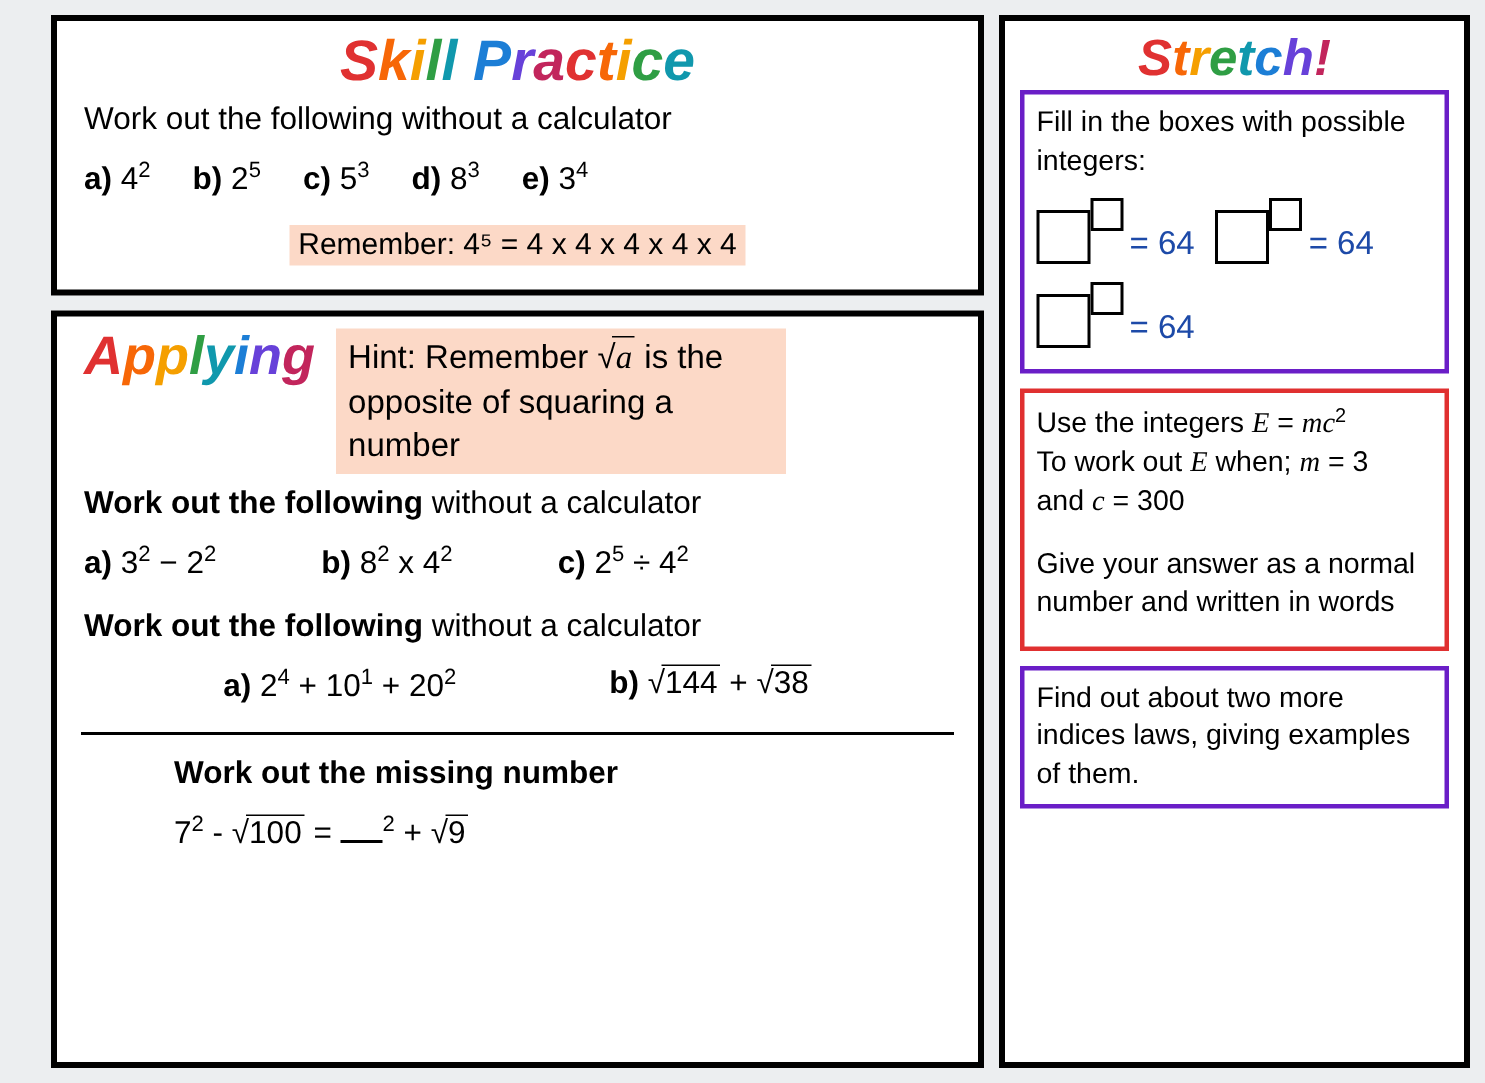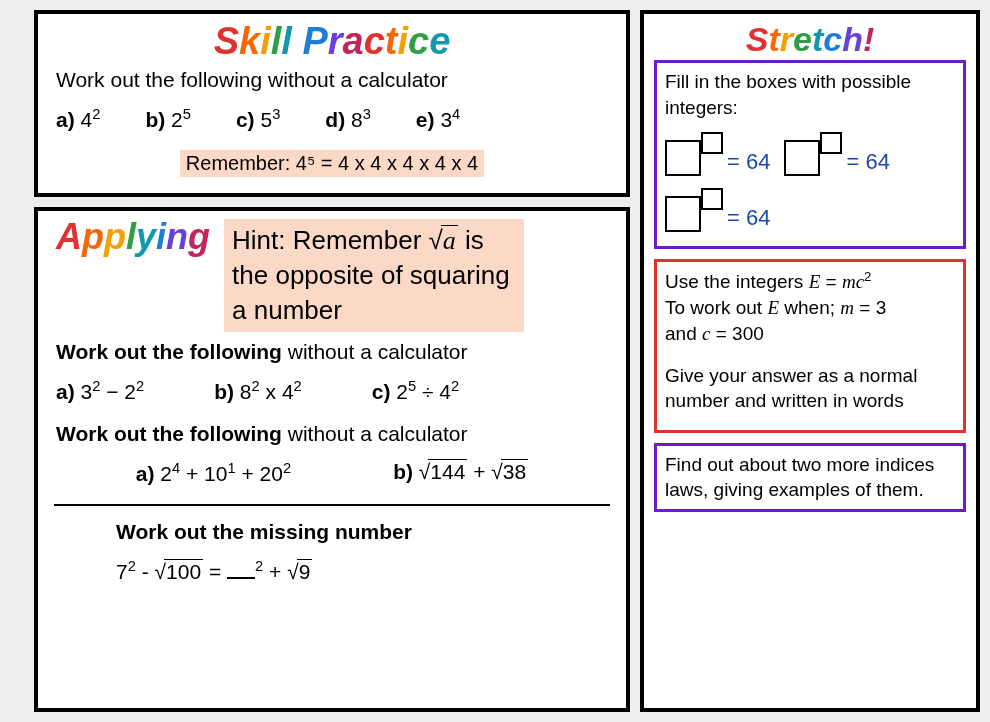--- a/index.html
+++ b/index.html
@@ -17,21 +17,21 @@
     height: 702px;
     padding-left: 24px;
   }
   .left-col {
     flex: 1;
     display: flex;
     flex-direction: column;
     gap: 10px;
   }
   .right-col {
-    width: 340px;
+    width: 314px;
     background: #fff;
     border: 4px solid #000;
     padding: 8px 10px;
     display: flex;
     flex-direction: column;
   }
   .box {
     background: #fff;
     border: 4px solid #000;
     padding: 8px 18px 12px 18px;
@@ -58,41 +58,41 @@
   .rainbow-title span:nth-child(8n+8){color:#c2255c;}
   .instr {
     font-size: 21px;
     margin: 8px 0 14px 0;
   }
   .bold { font-weight: bold; }
   .qrow {
     font-size: 21px;
     margin: 10px 0 18px 0;
     display: flex;
-    gap: 45px;
+    gap: 28px;
     flex-wrap: wrap;
   }
   .qrow .q { white-space: nowrap; }
   .qrow .q b { font-weight: bold; }
   sup { font-size: 0.7em; }
   .hint {
     background: #fcd9c7;
     font-size: 20px;
     display: inline-block;
     padding: 2px 6px;
   }
   .hint-center { text-align: center; margin-bottom: 4px; }
   .apply-head {
     display: flex;
     gap: 14px;
     align-items: flex-start;
     margin-bottom: 6px;
   }
   .apply-head .hint {
-    font-size: 26px;
+    font-size: 22px;
     line-height: 1.35;
     padding: 4px 8px;
     max-width: 300px;
   }
   .divider {
     border: none;
     border-top: 2px solid #000;
     margin: 8px -2px 10px -2px;
   }
   .sub-instr {

